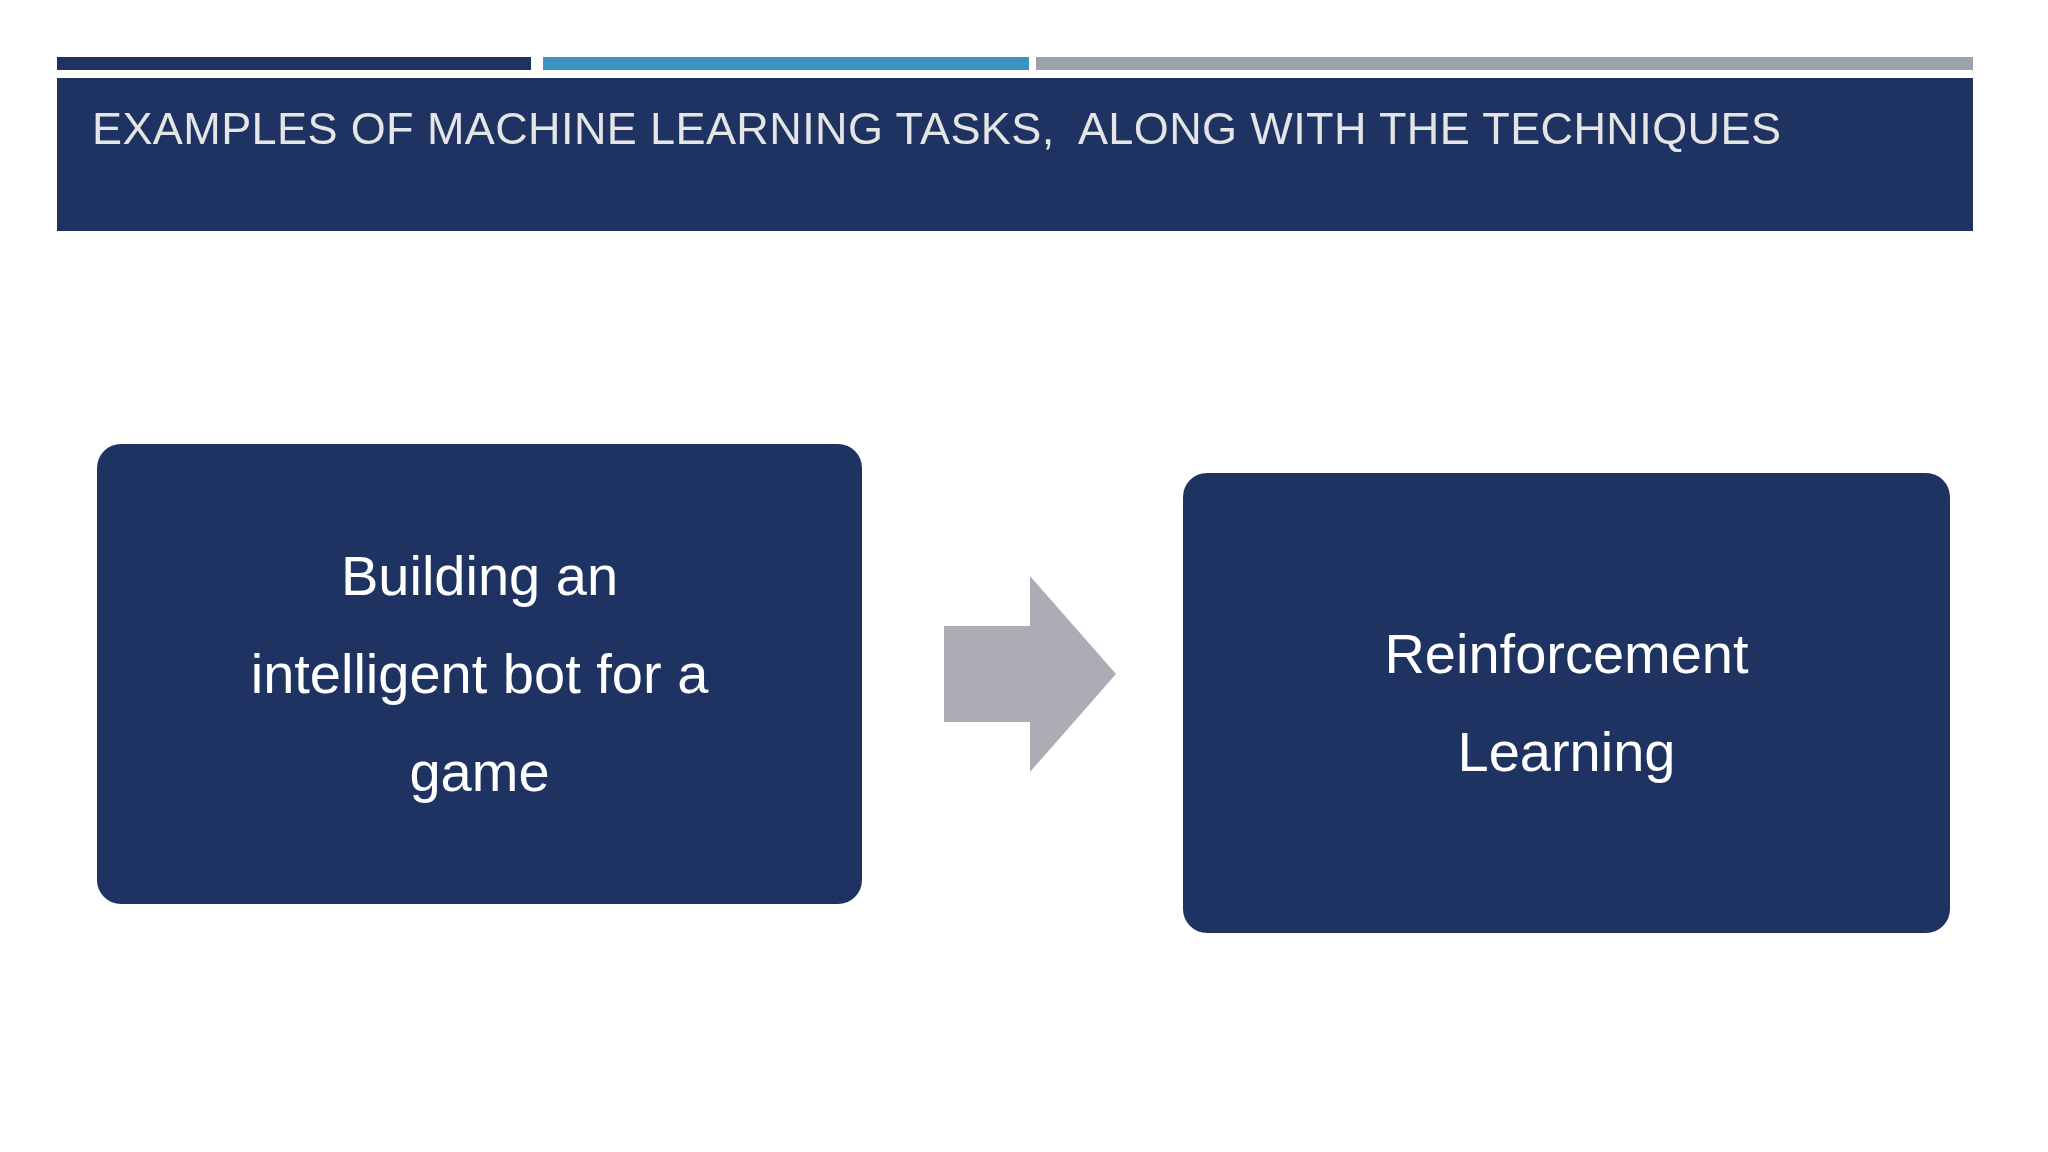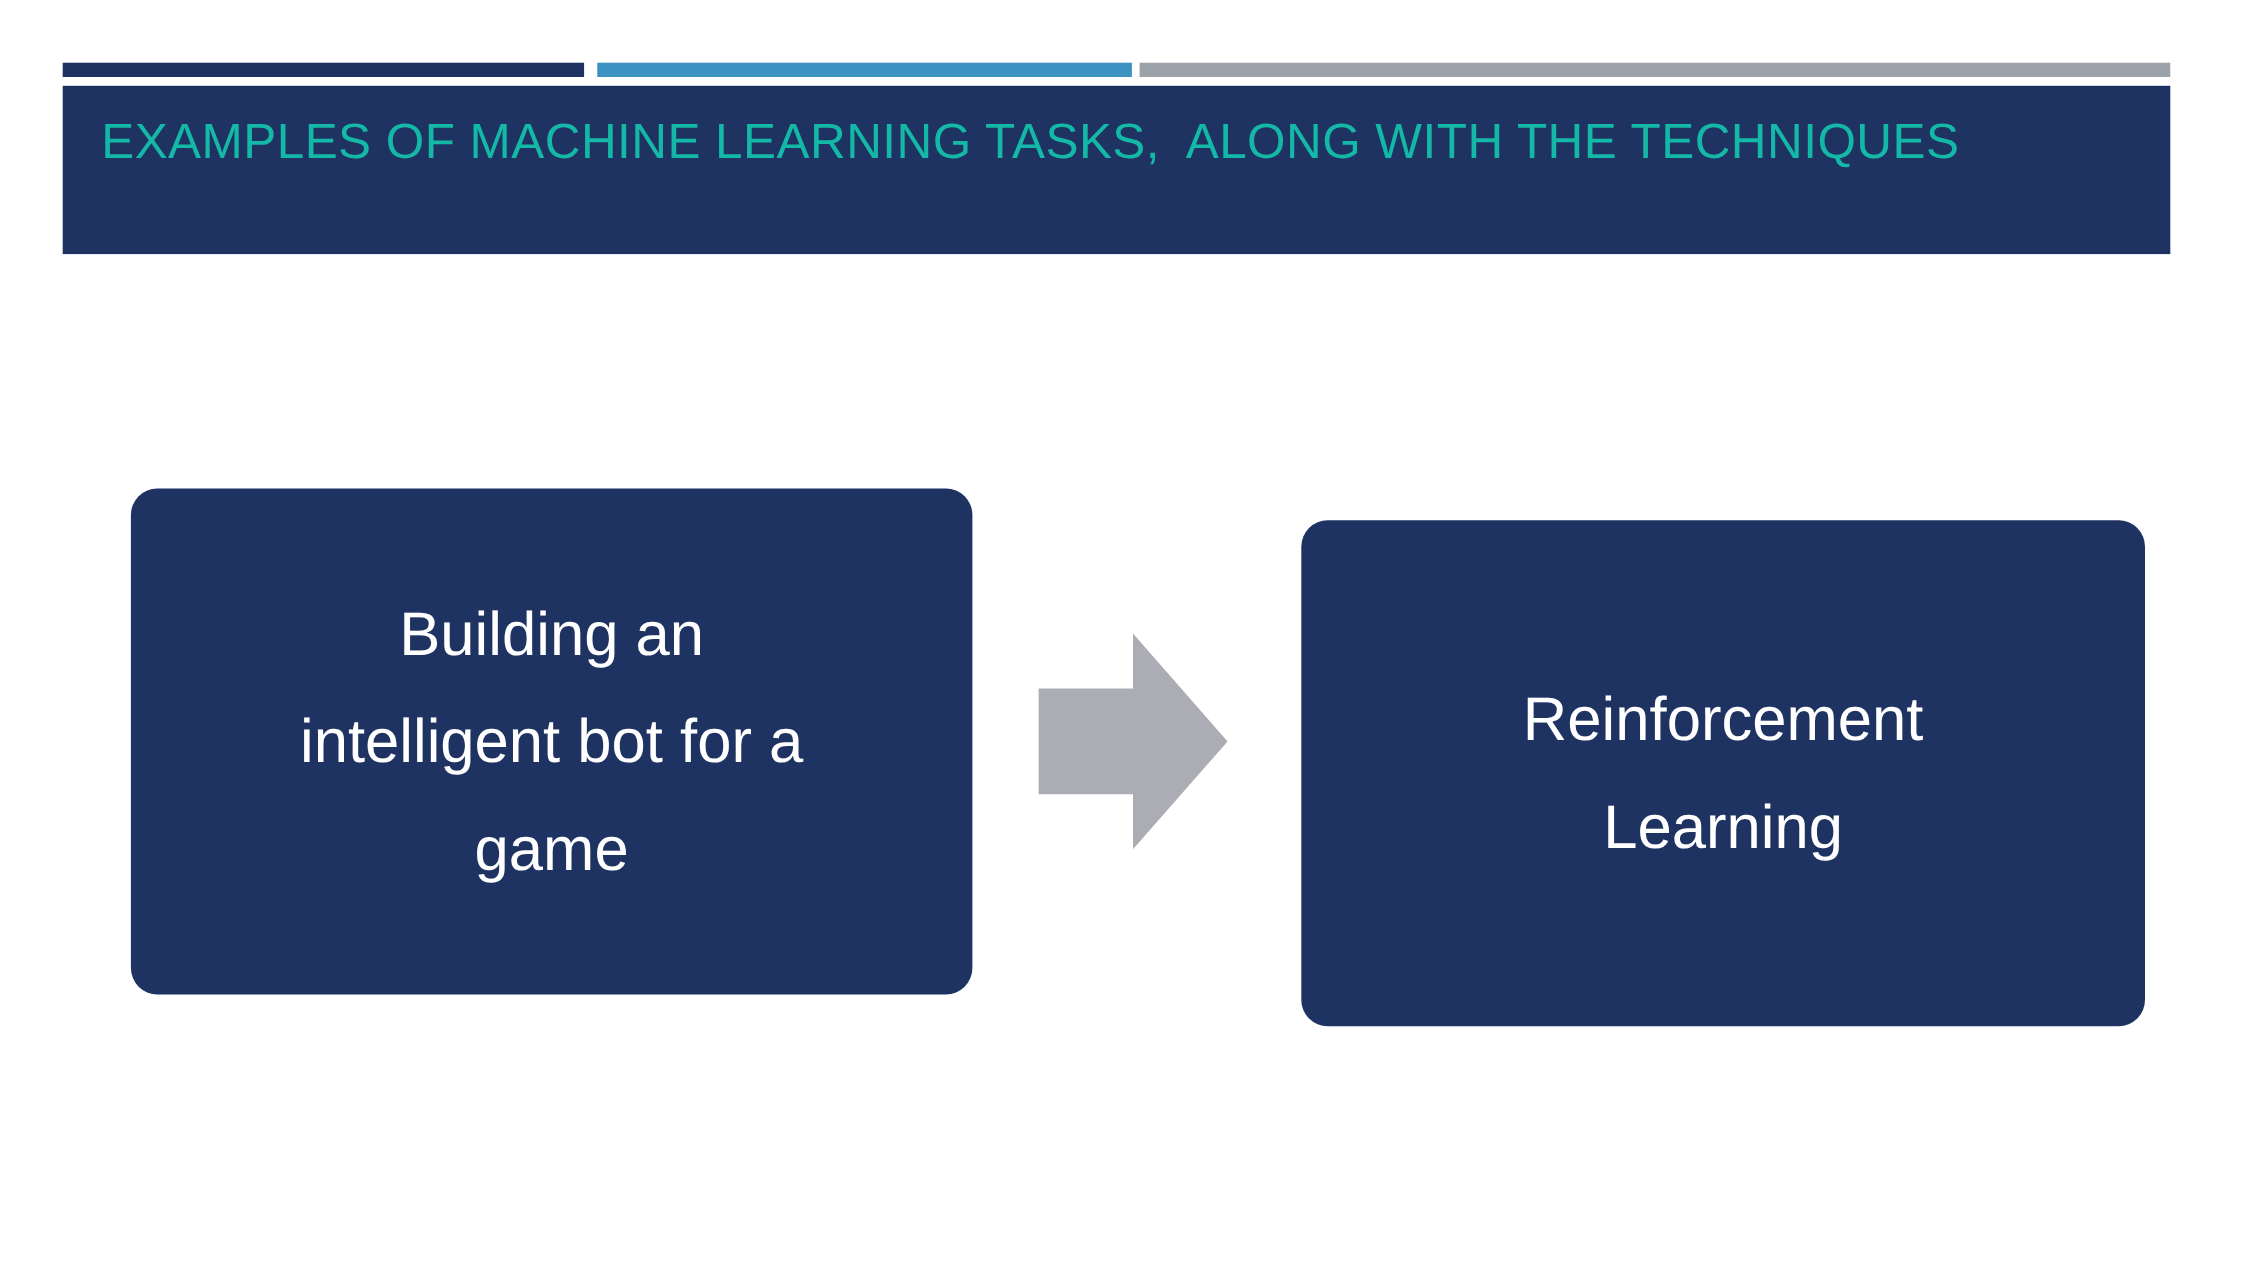--- a/index.html
+++ b/index.html
@@ -31,21 +31,21 @@
     position: absolute;
     left: 57px;
     top: 78px;
     width: 1916px;
     height: 153px;
     background: #1F3363;
     box-sizing: border-box;
     padding: 22px 0 0 35px;
   }
   .title-text {
-    color: #14b8a6;
+    color: #e5e5e5;
     font-size: 45px;
     line-height: 57px;
     letter-spacing: 0.4px;
     font-weight: 400;
     white-space: pre-wrap;
     max-width: 1790px;
   }
 
   
   .shape-box {
@@ -58,21 +58,21 @@
     text-align: center;
     box-sizing: border-box;
   }
   .shape-box .box-label {
     color: #FFFFFF;
     font-weight: 400;
     white-space: pre-line;
   }
 
   .box-left {
-    left: 119px;
+    left: 97px;
     top: 444px;
     width: 765px;
     height: 460px;
     padding: 0 32px;
   }
   .box-left .box-label {
     font-size: 56px;
     line-height: 98px;
   }
 

